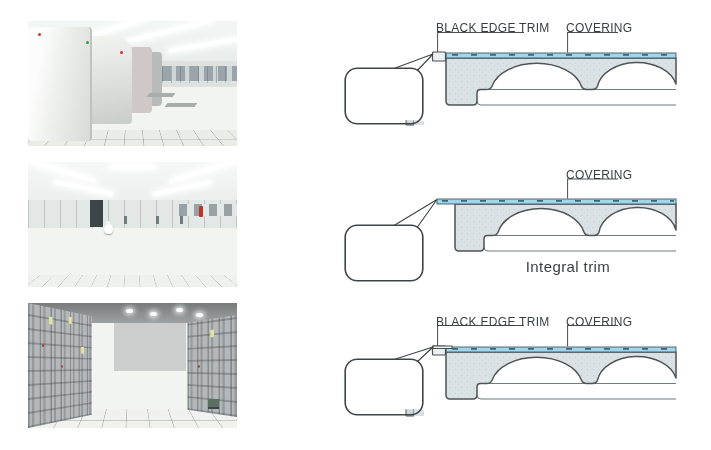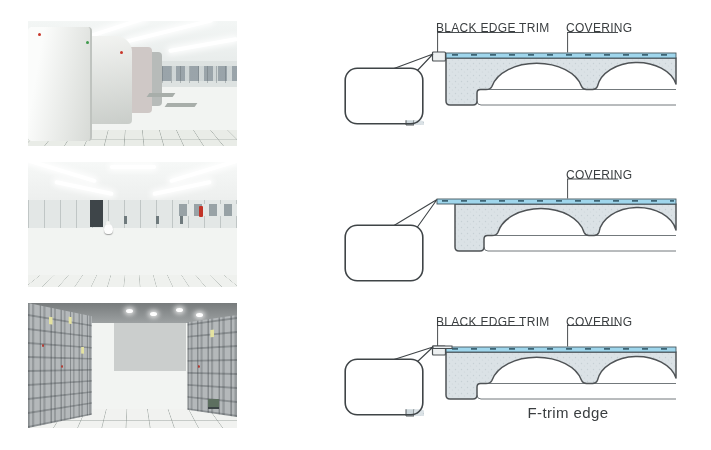--- a/index.html
+++ b/index.html
@@ -220,20 +220,21 @@
           <path d="M12,19 L16,19 L16,31.2 L62,31.2 Q70,31.2 70,39 L70,58 L62,58 L62,45 Q62,37.2 54,37.2 L12,37.2 Z" fill="#cdd7dc" stroke="#54585a" stroke-width="1"></path>
           <rect x="70" y="32" width="10" height="26" fill="url(#speck2)"></rect>
           <rect x="16" y="28" width="61" height="3.2" fill="#43484b"></rect>
           <rect x="18" y="22" width="59" height="6" fill="#9fd6ec" stroke="#45585f" stroke-width="0.9"></rect>
           <path d="M42,28 L48,22 M46,28 L52,22 M50,28 L56,22" stroke="#3d6b7e" stroke-width="1"></path>
         </g>
         <rect x="9.2" y="65.2" width="77.6" height="55.6" rx="12" fill="none" stroke="#3f4447" stroke-width="1.6"></rect>
       </g>
     </svg>
     <span class="lbl" style="left:230px;top:8px;">COVERING</span>
+    <span class="caption" style="top:98px;">Integral trim</span>
   </div>
 
   <div class="diagram" id="d3">
     <svg width="375" height="135" viewBox="0 0 375 135">
       <defs>
         <pattern id="speck3" width="6" height="6" patternUnits="userSpaceOnUse">
           <rect width="6" height="6" fill="#dbe2e6"></rect>
           <circle cx="1.5" cy="1.5" r="0.7" fill="#c6d0d5"></circle>
           <circle cx="4.5" cy="4" r="0.6" fill="#cdd6da"></circle>
         </pattern>
@@ -260,16 +261,15 @@
           <rect x="20" y="28" width="57" height="3.2" fill="#43484b"></rect>
           <rect x="22" y="22" width="55" height="6" fill="#9fd6ec" stroke="#45585f" stroke-width="0.9"></rect>
           <path d="M50,28 L56,22 M54,28 L60,22 M58,28 L64,22" stroke="#3d6b7e" stroke-width="1"></path>
           <path d="M8,14 H36 V20 H14 V30 H26 V36 H14 V44 H8 Z" fill="#ffffff" stroke="#54585a" stroke-width="1.2"></path>
         </g>
         <rect x="9.2" y="51.2" width="77.6" height="55.6" rx="12" fill="none" stroke="#3f4447" stroke-width="1.6"></rect>
       </g>
     </svg>
     <span class="lbl" style="left:100px;top:7px;">BLACK EDGE TRIM</span>
     <span class="lbl" style="left:230px;top:7px;">COVERING</span>
-    <span class="caption" style="top:96px;">F-trim edge</span>
   </div>
 
 </div>
 
 </body></html>

